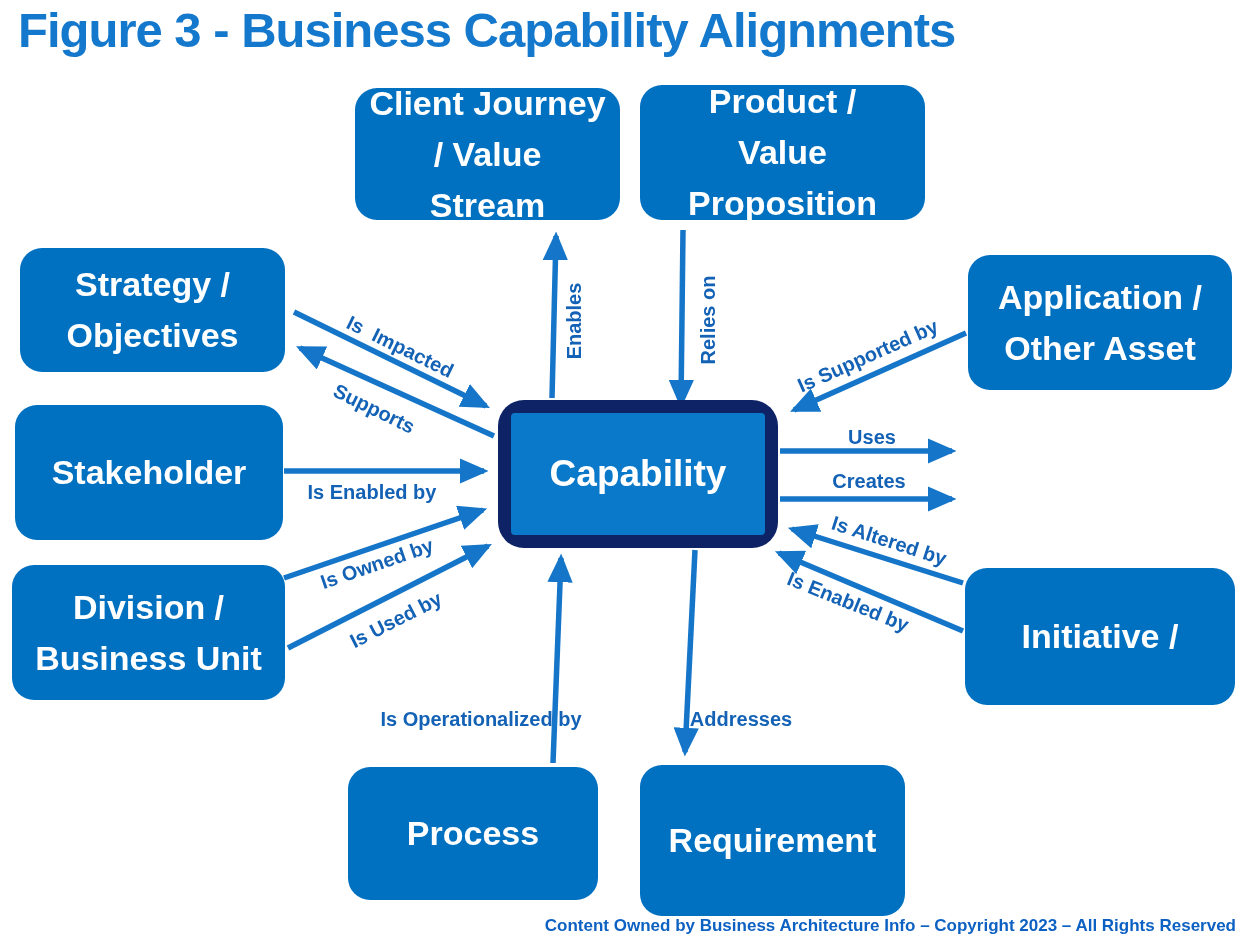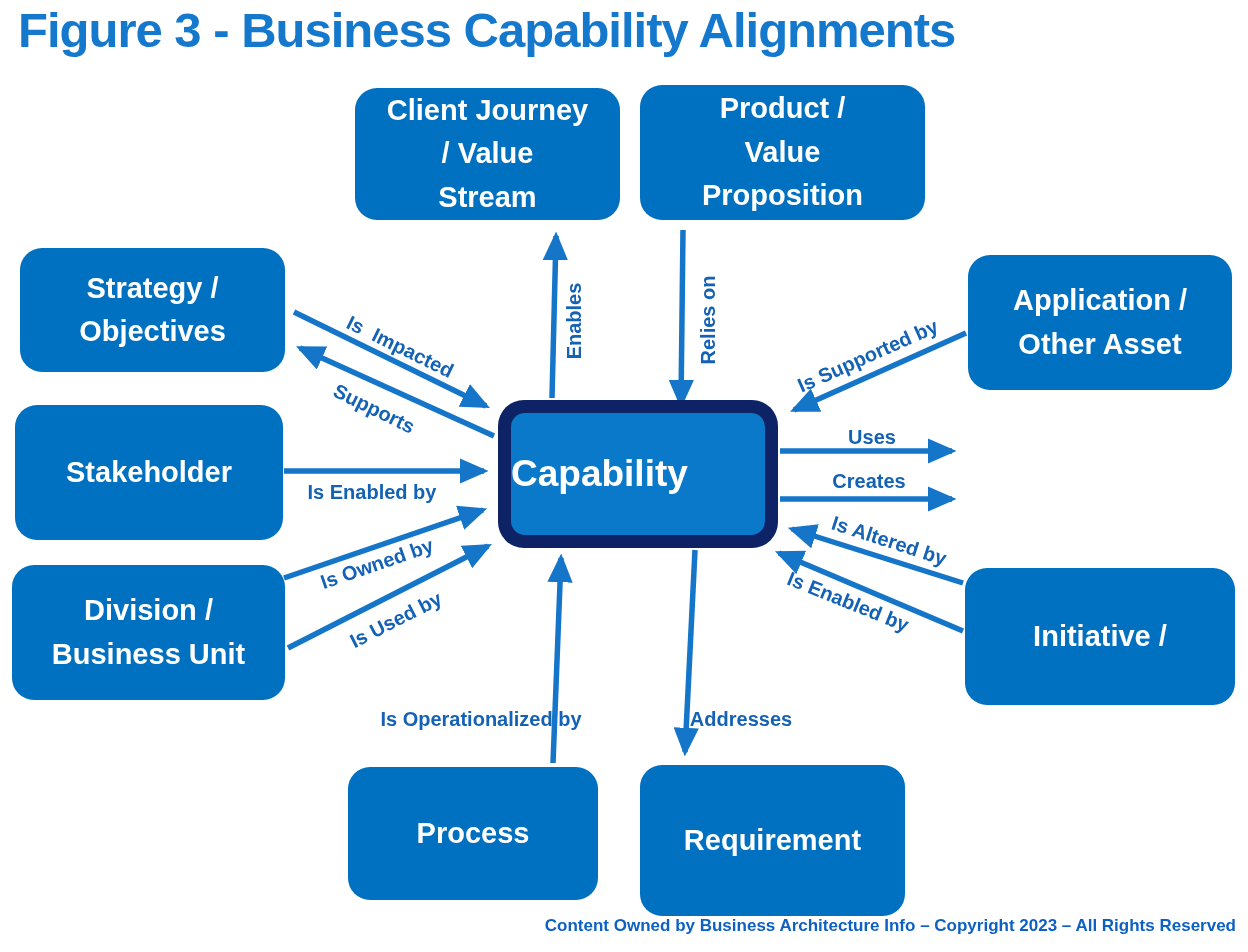--- a/index.html
+++ b/index.html
@@ -33,40 +33,41 @@
     position: absolute;
     background: #0070c0;
     border-radius: 22px;
     display: flex;
     align-items: center;
     justify-content: center;
     text-align: center;
   }
   .node-label {
     color: #ffffff;
-    font-size: 29px;
+    font-size: 34px;
     font-weight: bold;
     line-height: 1.5;
     width: 100%;
   }
   .node-label .ln { display: block; }
   .center-node {
     position: absolute;
     left: 498px; top: 400px;
     width: 280px; height: 148px;
     background: #0d2365;
     border-radius: 26px;
   }
   .center-inner {
     position: absolute;
     left: 13px; top: 13px; right: 13px; bottom: 13px;
     background: #0b79ca;
-    border-radius: 14px;
+    border-radius: 4px;
     display: flex;
     align-items: center;
+    justify-content: center;
   }
   .center-label {
     color: #ffffff;
     font-size: 37px;
     font-weight: bold;
   }
   .edge-label {
     position: absolute;
     color: #1462b5;
     font-size: 20px;

